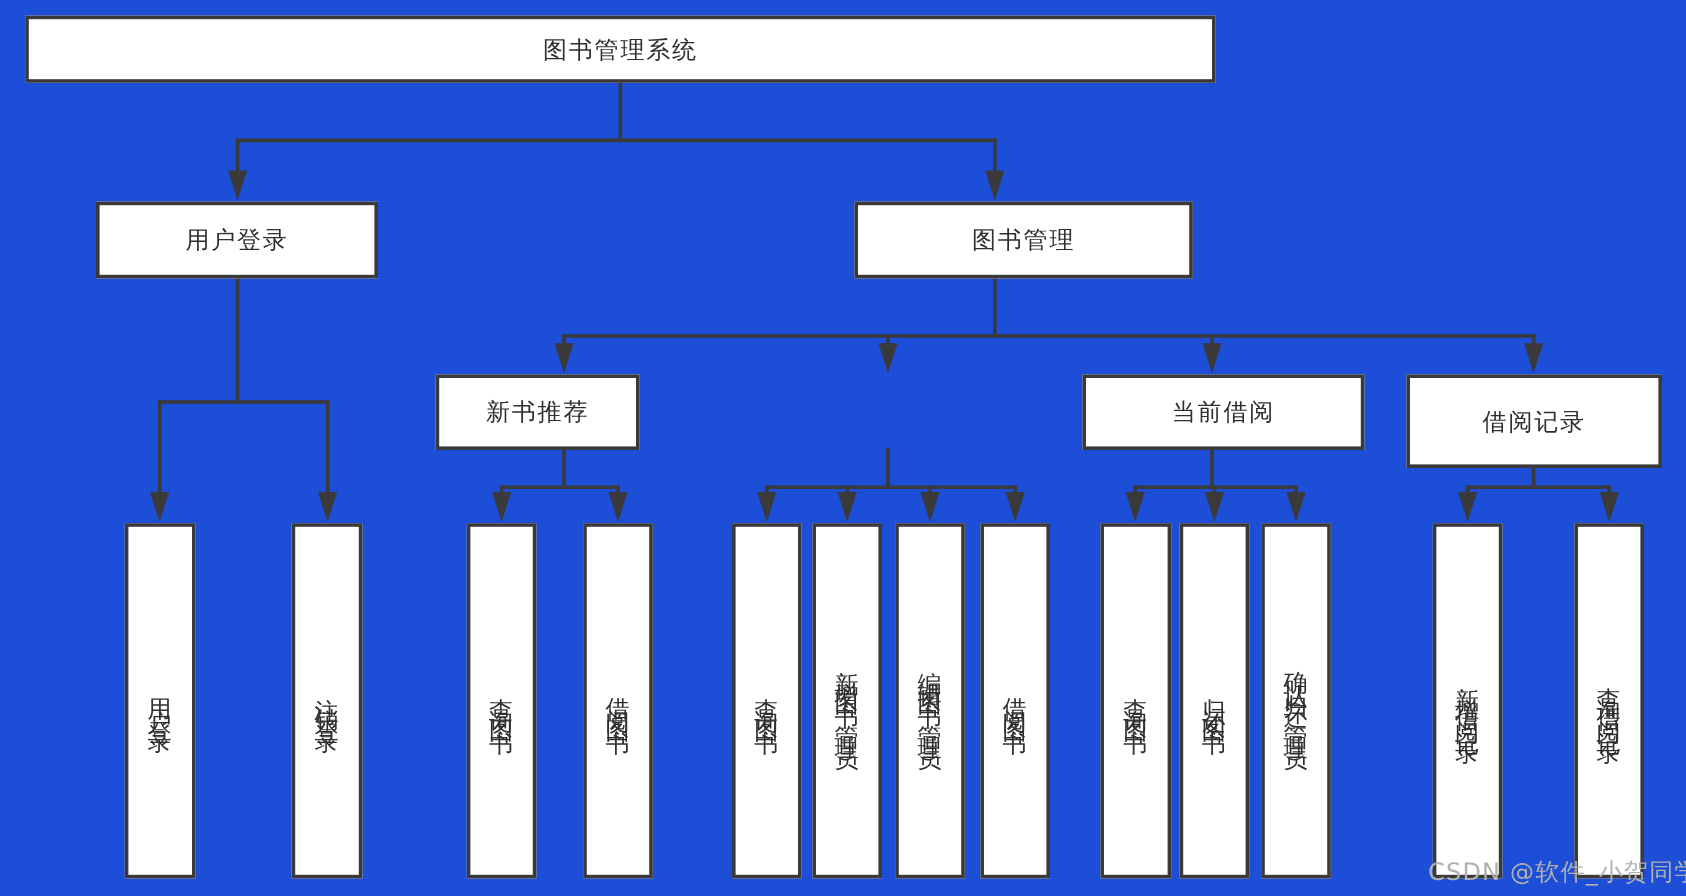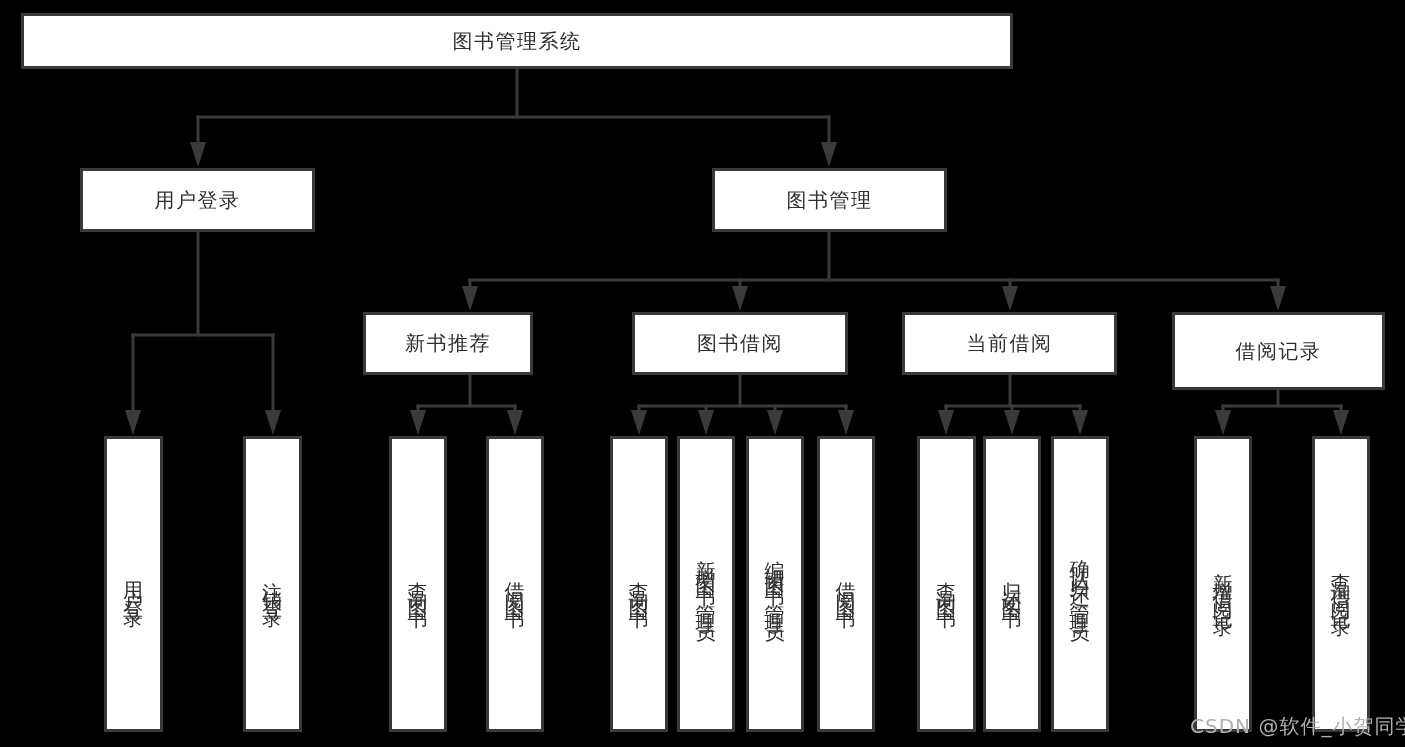--- a/index.html
+++ b/index.html
@@ -1,19 +1,19 @@
 <!DOCTYPE html>
 <html><head>
 <meta charset="utf-8">
 <style>
   html,body{margin:0;padding:0;background:#ffffff;}
   #canvas{
     position:relative;
     width:1405px;height:747px;
-    background:#000000;
+    background:#1d4ed8;
     font-family:"DejaVu Sans","Liberation Sans",sans-serif;
     overflow:hidden;
   }
   .box{
     position:absolute;
     box-sizing:border-box;
     border:3px solid #3a3a3a;
     background:#ffffff;
     display:flex;align-items:center;justify-content:center;
     color:#2f2f2f;
@@ -111,31 +111,28 @@
     </g>
   </svg>
 
   <div class="box" style="left:21px;top:13px;width:992px;height:56px;">
     <span class="hlabel">图书管理系统</span>
   </div>
 
   <div class="box" style="left:80px;top:168px;width:235px;height:64px;">
     <span class="hlabel">用户登录</span>
   </div>
-  <div class="box" style="left:712px;top:168px;width:235px;height:64px;">
+  <div class="box" style="left:712px;top:168px;width:282px;height:64px;">
     <span class="hlabel">图书管理</span>
   </div>
 
   <div class="box" style="left:363px;top:312px;width:170px;height:63px;">
     <span class="hlabel">新书推荐</span>
   </div>
-  <div class="box" style="left:632px;top:312px;width:216px;height:63px;">
-    <span class="hlabel">图书借阅</span>
-  </div>
-  <div class="box" style="left:902px;top:312px;width:215px;height:63px;">
+  <div class="box" style="left:902px;top:312px;width:235px;height:63px;">
     <span class="hlabel">当前借阅</span>
   </div>
   <div class="box" style="left:1172px;top:312px;width:213px;height:78px;">
     <span class="hlabel">借阅记录</span>
   </div>
 
   <div class="box vbox" style="left:104px;top:436px;width:59px;height:296px;">
     <span class="vlabel">用户登录</span>
   </div>
   <div class="box vbox" style="left:243px;top:436px;width:59px;height:296px;">

